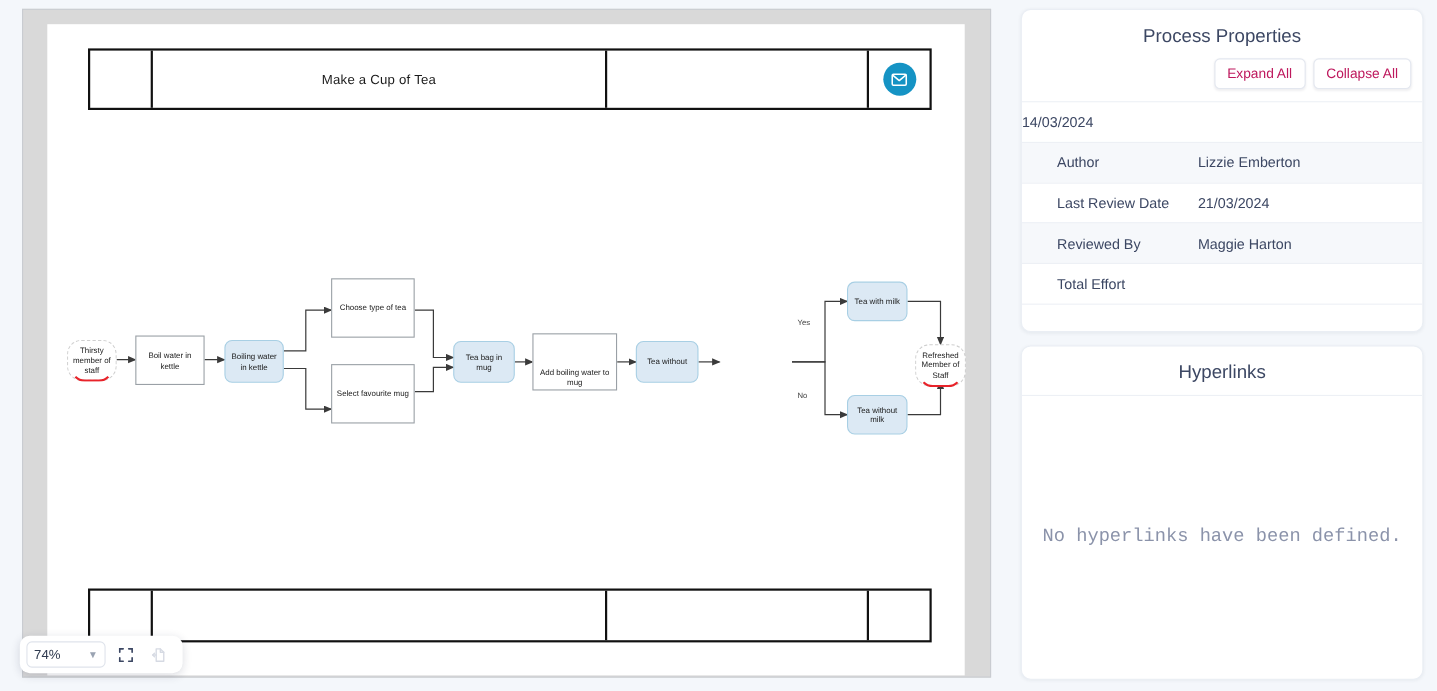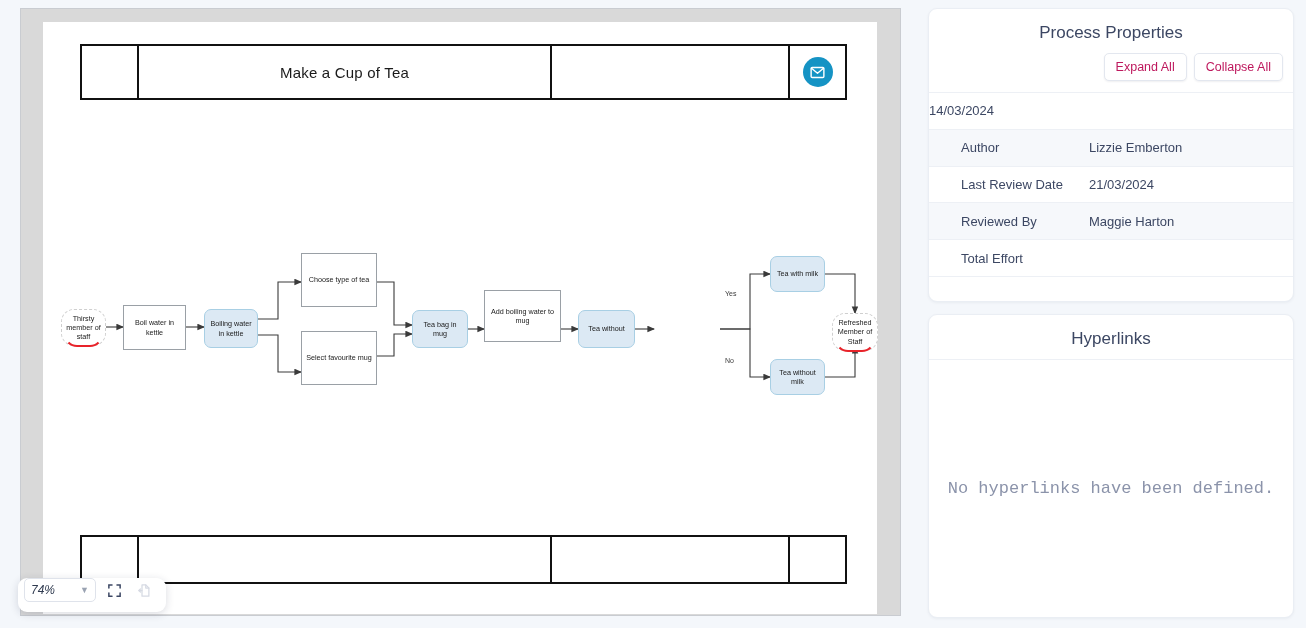--- a/index.html
+++ b/index.html
@@ -44,21 +44,21 @@
   #doc-header { top: 22px; height: 56px; }
   #doc-footer { top: 513px; height: 49px; }
   .doc-cell { border-right: 2px solid #111; height: 100%;
               display: flex; align-items: center; justify-content: center; }
   .doc-cell:last-child { border-right: none; }
   .cell-narrow { width: 57px; }
   .cell-title  { flex: 1 1 auto; }
   .cell-mid    { width: 238px; }
   .cell-icon   { width: 55px; }
   #doc-title {
-    font-size: 15px; color: #1a1a1a; letter-spacing: .2px;
+    font-size: 12px; color: #1a1a1a; letter-spacing: .2px;
   }
   .envelope-icon {
     width: 30px; height: 30px; border-radius: 50%;
     background: #1593c4;
     display: flex; align-items: center; justify-content: center;
   }
   .envelope-icon svg { display: block; }
 
   
   #flow {
@@ -95,24 +95,24 @@
   }
   .n-decision .dia-lbl { position: relative; z-index: 2; }
   .edge-label {
     position: absolute; font-size: 7px; color: #3a3a3a;
     pointer-events: none;
   }
 
   
   #zoom-toolbar {
     position: absolute; left: 18px; bottom: 16px;
-    height: 34px; display: flex; 
+    height: 34px; display: flex; align-items: center;
     background: #fff; border-radius: 9px;
     box-shadow: 0 2px 9px rgba(24,32,60,.16);
-    padding: 0 10px 0 6px; gap: 6px; z-index: 30; font-style: italic;
+    padding: 0 10px 0 6px; gap: 6px; z-index: 30;
   }
   #zoom-select {
     display: flex; align-items: center; justify-content: space-between;
     width: 72px; height: 24px;
     border: 1px solid #dfe3eb; border-radius: 5px;
     padding: 0 6px; font-size: 12px; color: #2f3a4f;
     background: #fff;
   }
   #zoom-select .chev { color: #9aa3b2; font-size: 9px; }
   .tb-icon { width: 24px; height: 24px; display:flex; align-items:center; justify-content:center; }
@@ -241,21 +241,21 @@
           </div>
 
           <div class="node n-process" style="left:258px;top:309px;width:76px;height:54px;">
             <span>Select favourite mug</span>
           </div>
 
           <div class="node n-state" style="left:369px;top:288px;width:56px;height:38px;">
             <span>Tea bag in mug</span>
           </div>
 
-          <div class="node n-process" style="left:441px;top:268px;width:77px;height:52px;">
+          <div class="node n-process" style="left:441px;top:281px;width:77px;height:52px;align-items:flex-end;">
             <span>Add boiling water to mug</span>
           </div>
 
           <div class="node n-state" style="left:535px;top:288px;width:57px;height:38px;">
             <span>Tea without</span>
           </div>
 
 
           <span class="edge-label" style="left:682px;top:268px;">Yes</span>
           <span class="edge-label" style="left:682px;top:335px;">No</span>

